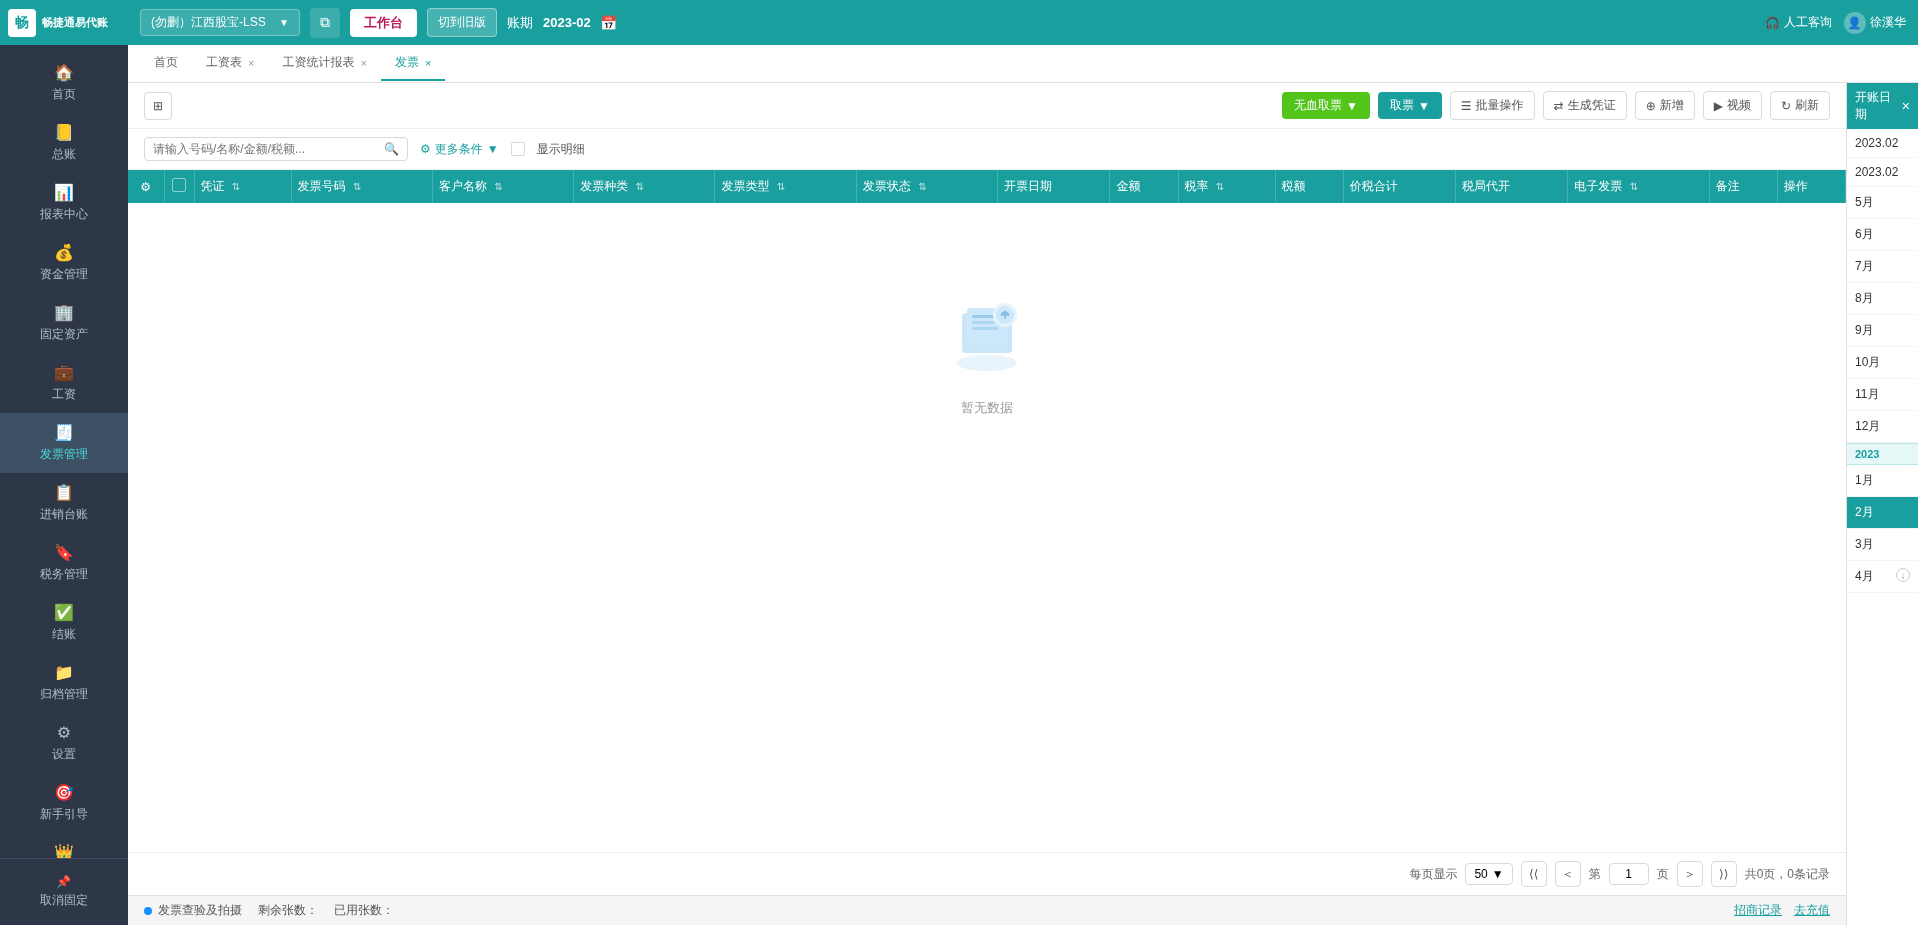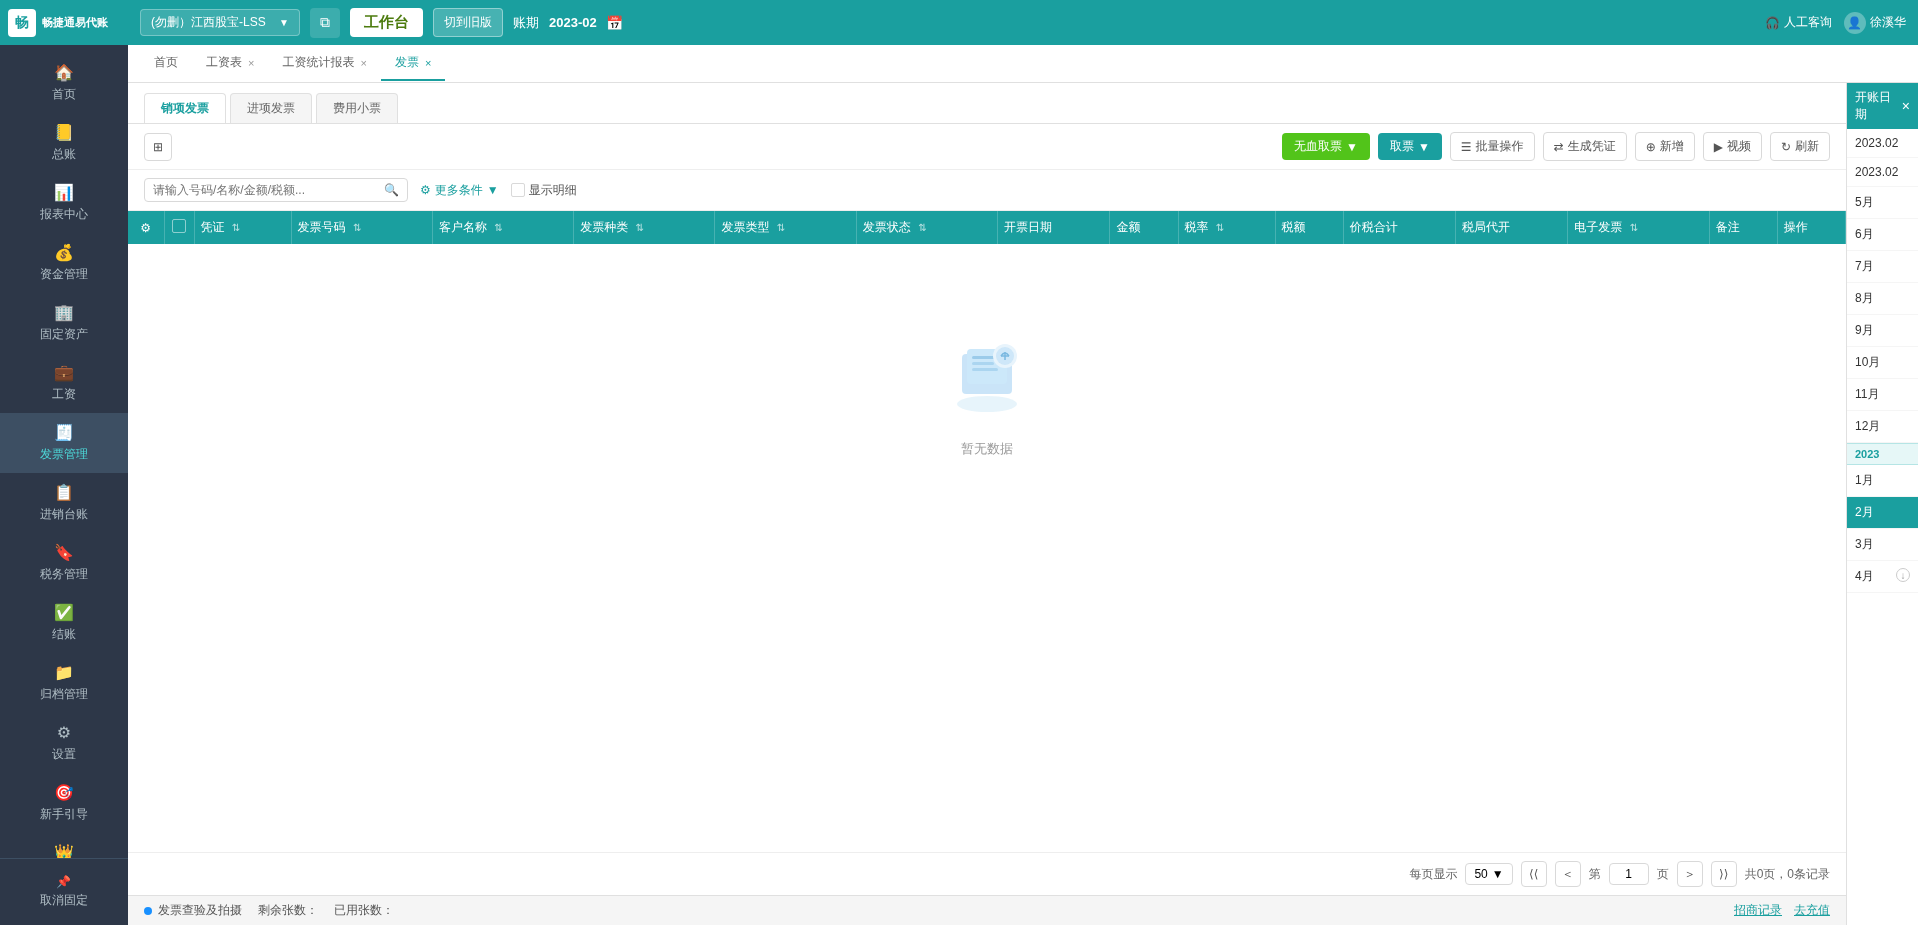--- a/index.html
+++ b/index.html
@@ -114,24 +114,24 @@
       display: flex; align-items: center; justify-content: center;
       color: white;
       cursor: pointer;
       font-size: 14px;
     }
     .work-table-btn {
       background: white;
       border: none;
       border-radius: 4px;
       padding: 5px 14px;
-      color: #4d7c0f;
+      color: #be185d;
       font-weight: bold;
       cursor: pointer;
-      font-size: 15px;
+      font-size: 13px;
     }
     .switch-btn {
       background: rgba(255,255,255,0.2);
       border: 1px solid rgba(255,255,255,0.4);
       border-radius: 4px;
       padding: 5px 10px;
       color: white;
       cursor: pointer;
       font-size: 12px;
     }
@@ -318,21 +318,21 @@
       display: flex;
       align-items: center;
       gap: 4px;
       color: #1a9f9f;
       cursor: pointer;
       font-size: 12px;
     }
     .show-detail {
       display: flex;
       align-items: center;
-      gap: 4px;
+      gap: 12px;
       color: #555;
       cursor: pointer;
       font-size: 12px;
     }
     .checkbox-custom {
       width: 14px; height: 14px;
       border: 1px solid #d9d9d9;
       border-radius: 2px;
       display: inline-block;
     }
@@ -632,31 +632,20 @@
     </div>
     <div class="tab active">
       <span>发票</span>
       <span class="close-icon">×</span>
     </div>
   </div>
 
   <div class="content">
     <div class="invoice-panel">
 
-      <div class="sub-tabs">
-        <div class="sub-tab active">
-          <span>销项发票</span>
-        </div>
-        <div class="sub-tab">
-          <span>进项发票</span>
-        </div>
-        <div class="sub-tab">
-          <span>费用小票</span>
-        </div>
-      </div>
 
       <div class="toolbar">
         <button class="btn-icon-only">
           <span>⊞</span>
         </button>
         <div class="toolbar-right">
           <button class="btn-green">
             <span>无血取票</span>
             <span>▼</span>
           </button>

